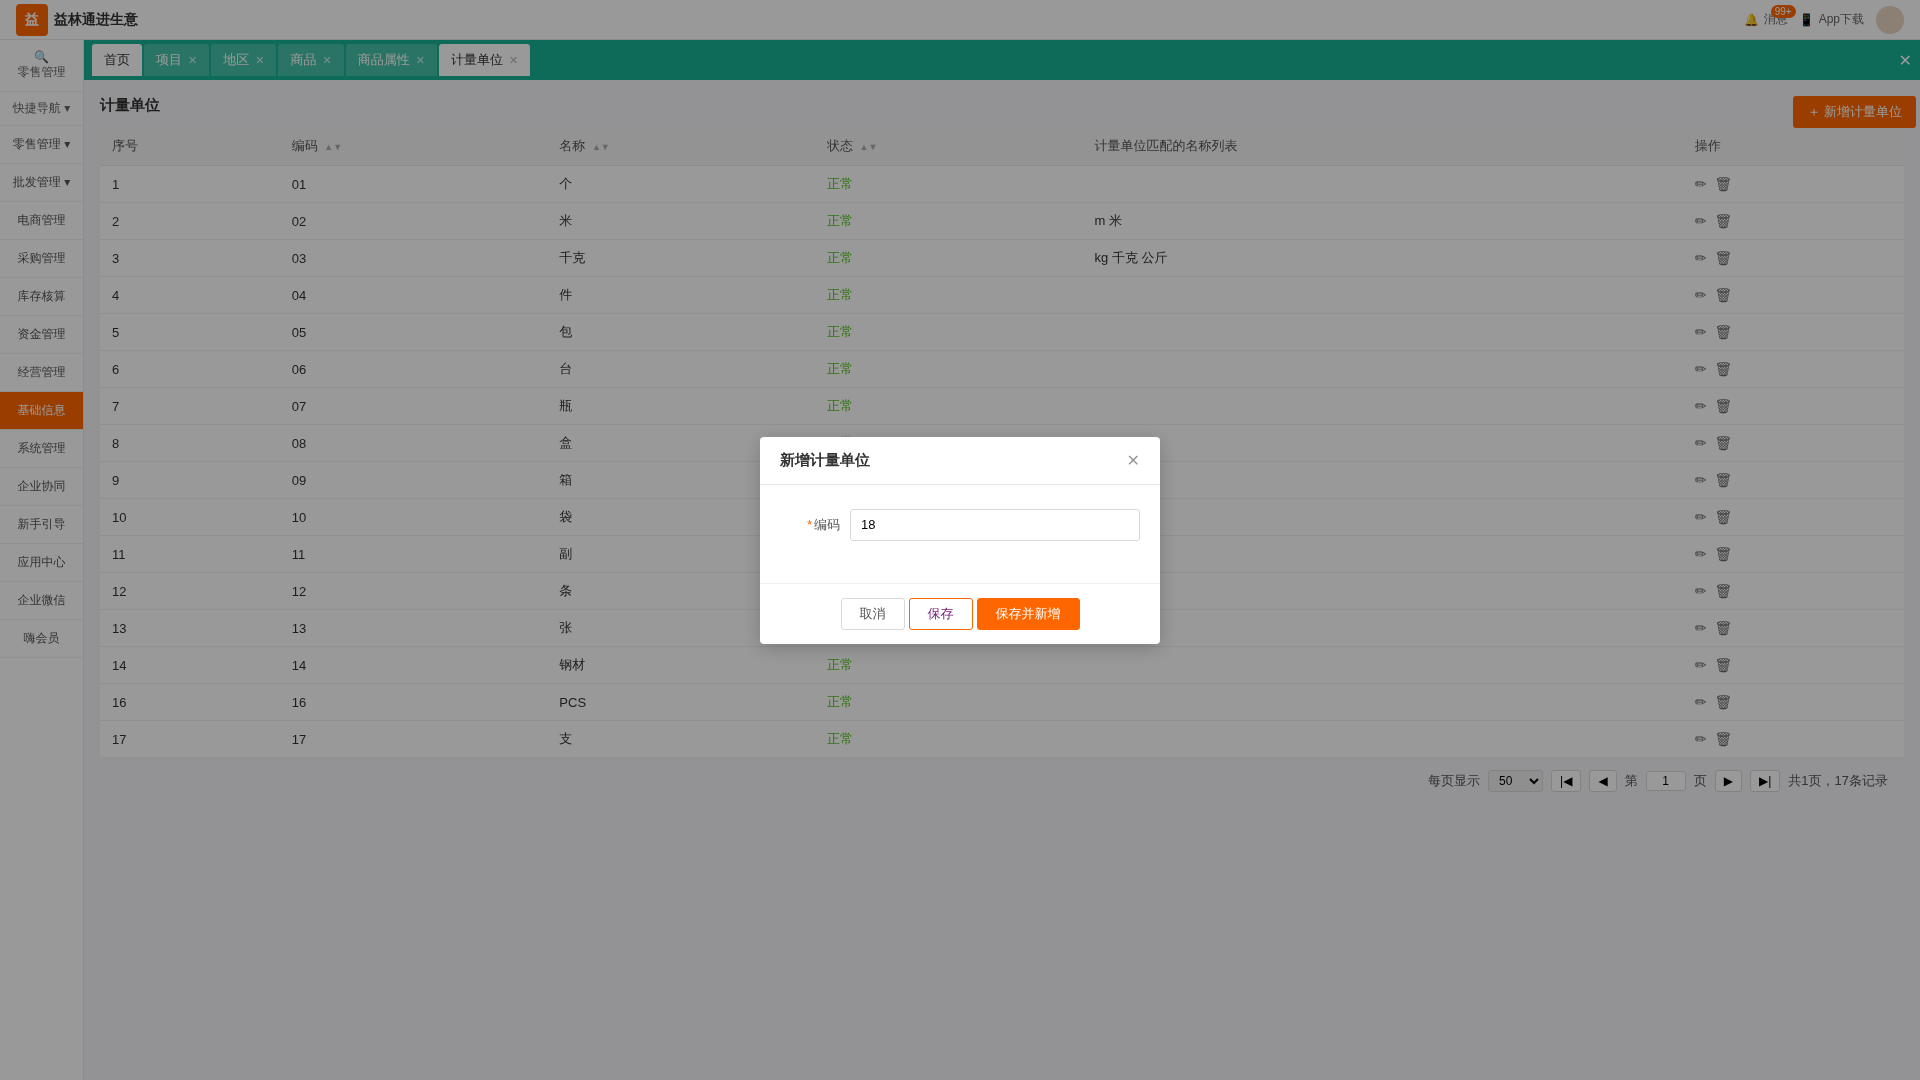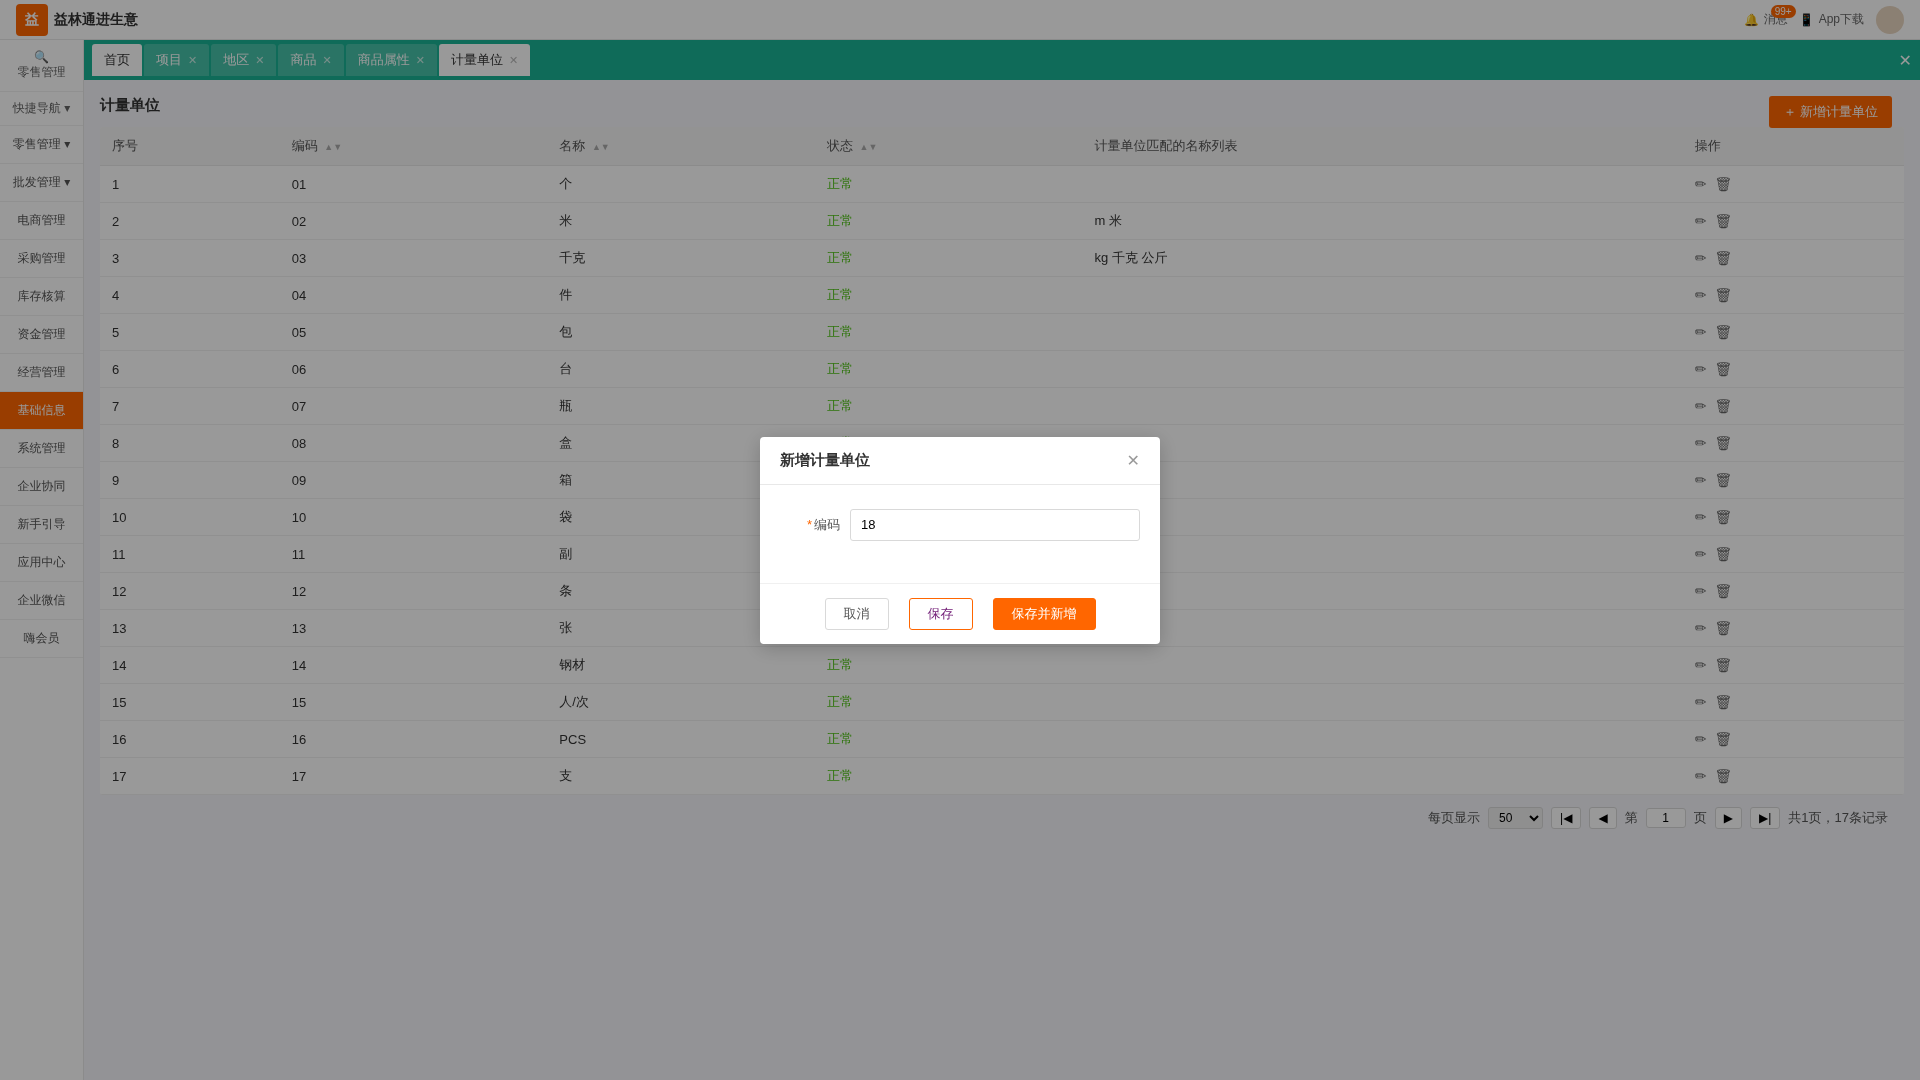--- a/index.html
+++ b/index.html
@@ -33,21 +33,21 @@
     
     .tabs-bar { height: 40px; background: #1ab394; display: flex; align-items: center; padding: 0 8px; gap: 0; }
     .tab { display: flex; align-items: center; padding: 0 12px; height: 32px; background: rgba(255,255,255,0.2); color: white; font-size: 13px; cursor: pointer; border-radius: 3px 3px 0 0; margin-right: 2px; gap: 6px; }
     .tab.active { background: #fff; color: #333; }
     .tab-close { font-size: 11px; cursor: pointer; opacity: 0.7; }
     .tabs-close-all { margin-left: auto; color: white; font-size: 16px; cursor: pointer; }
 
     
     .page-content { flex: 1; padding: 16px; background: #f5f6fa; overflow-y: auto; position: relative; }
     .page-title { font-size: 15px; font-weight: bold; color: #333; margin-bottom: 12px; }
-    .add-btn { position: absolute; top: 16px; right: 28px; background: #f60; color: white; border: none; padding: 7px 14px; border-radius: 3px; cursor: pointer; font-size: 13px; }
+    .add-btn { position: absolute; top: 16px; right: 4px; background: #f60; color: white; border: none; padding: 7px 14px; border-radius: 3px; cursor: pointer; font-size: 13px; }
 
     
     .table-container { background: #fff; border-radius: 3px; overflow: hidden; }
     table { width: 100%; border-collapse: collapse; }
     thead tr { background: #f5f5f5; }
     th { padding: 10px 12px; text-align: left; font-size: 13px; color: #555; font-weight: normal; border-bottom: 1px solid #e8e8e8; white-space: nowrap; }
     th .sort-icons { display: inline-flex; flex-direction: column; margin-left: 3px; font-size: 9px; color: #aaa; vertical-align: middle; }
     td { padding: 9px 12px; font-size: 13px; color: #333; border-bottom: 1px solid #f0f0f0; }
     .status-normal { color: #52c41a; }
     .action-btns { display: flex; gap: 8px; }
@@ -66,21 +66,21 @@
     .modal { background: white; border-radius: 4px; width: 400px; box-shadow: 0 4px 20px rgba(0,0,0,0.2); overflow: hidden; }
     .modal-header { display: flex; align-items: center; justify-content: space-between; padding: 14px 20px; border-bottom: 1px solid #e8e8e8; }
     .modal-title { font-size: 15px; font-weight: bold; color: #333; }
     .modal-close { cursor: pointer; color: #999; font-size: 16px; background: none; border: none; }
     .modal-body { padding: 24px 20px; }
     .form-row { display: flex; align-items: center; margin-bottom: 18px; }
     .form-label { width: 60px; text-align: right; margin-right: 10px; color: #555; font-size: 13px; }
     .required-star { color: #f60; margin-right: 2px; }
     .form-input { flex: 1; height: 32px; border: 1px solid #d9d9d9; border-radius: 3px; padding: 0 10px; font-size: 13px; outline: none; }
     .form-input.focused { border-color: #f60; }
-    .modal-footer { display: flex; align-items: flex-start; justify-content: center; gap: 20px; padding: 14px 8px; border-top: 1px solid #f0f0f0; }
+    .modal-footer { display: flex; align-items: flex-start; justify-content: center; gap: 4px; padding: 14px 8px; border-top: 1px solid #f0f0f0; }
     .btn-cancel { border: 1px solid #d9d9d9; background: white; color: #555; padding: 6px 18px; border-radius: 3px; cursor: pointer; font-size: 13px; }
     .btn-save { background: white; border: 1px solid #f60; color: #701a75; padding: 6px 18px; border-radius: 3px; cursor: pointer; font-size: 13px; }
     .btn-save-new { background: #f60; border: 1px solid #f60; color: white; padding: 6px 18px; border-radius: 3px; cursor: pointer; font-size: 13px; }
   </style>
 </head>
 <body>
 
 <div class="app-container">
 
   <div class="top-bar">
@@ -380,33 +380,20 @@
       <td class="status-normal">正常</td>
       <td></td>
       <td>
         <div class="action-btns">
           <span class="edit-icon">✏</span>
           <span class="delete-icon">🗑</span>
         </div>
       </td>
     </tr>
                 <tr>
-      <td>15</td>
-      <td>15</td>
-      <td>人/次</td>
-      <td class="status-normal">正常</td>
-      <td></td>
-      <td>
-        <div class="action-btns">
-          <span class="edit-icon">✏</span>
-          <span class="delete-icon">🗑</span>
-        </div>
-      </td>
-    </tr>
-                <tr>
       <td>16</td>
       <td>16</td>
       <td>PCS</td>
       <td class="status-normal">正常</td>
       <td></td>
       <td>
         <div class="action-btns">
           <span class="edit-icon">✏</span>
           <span class="delete-icon">🗑</span>
         </div>

